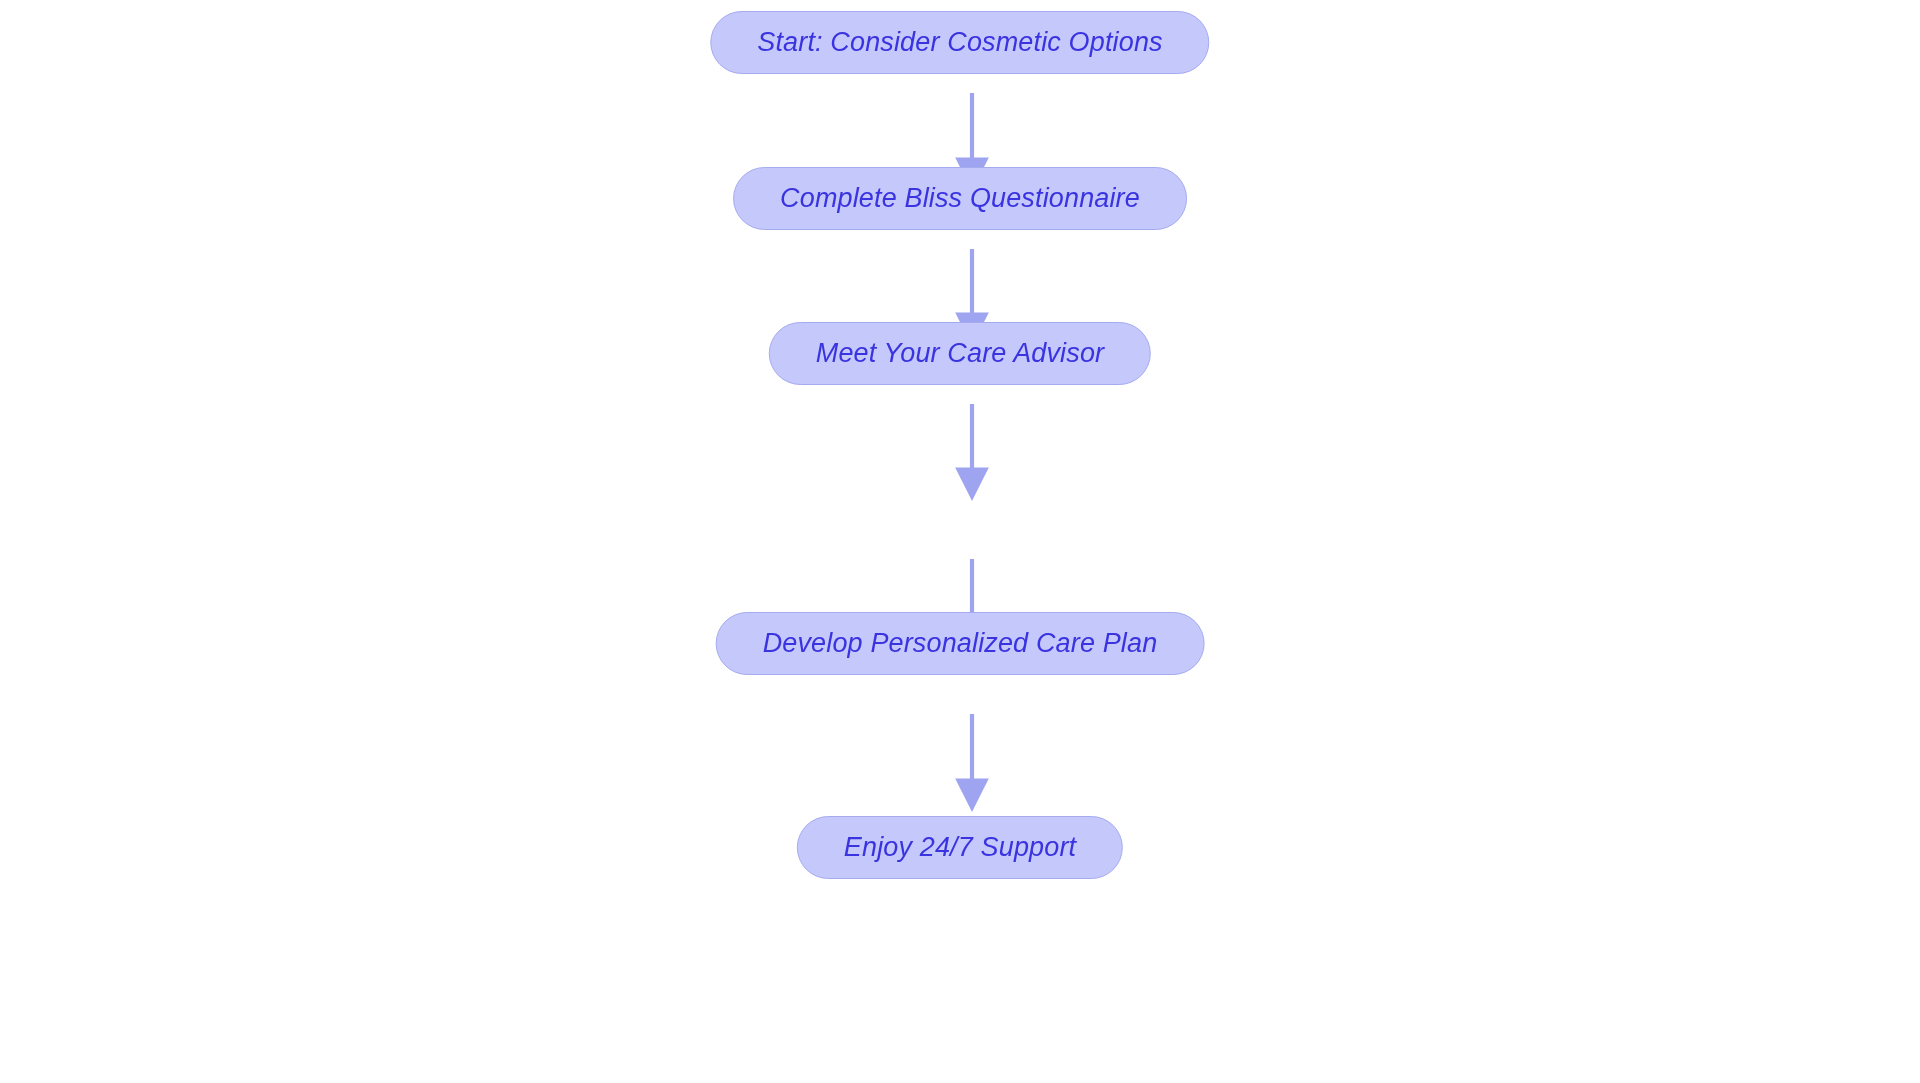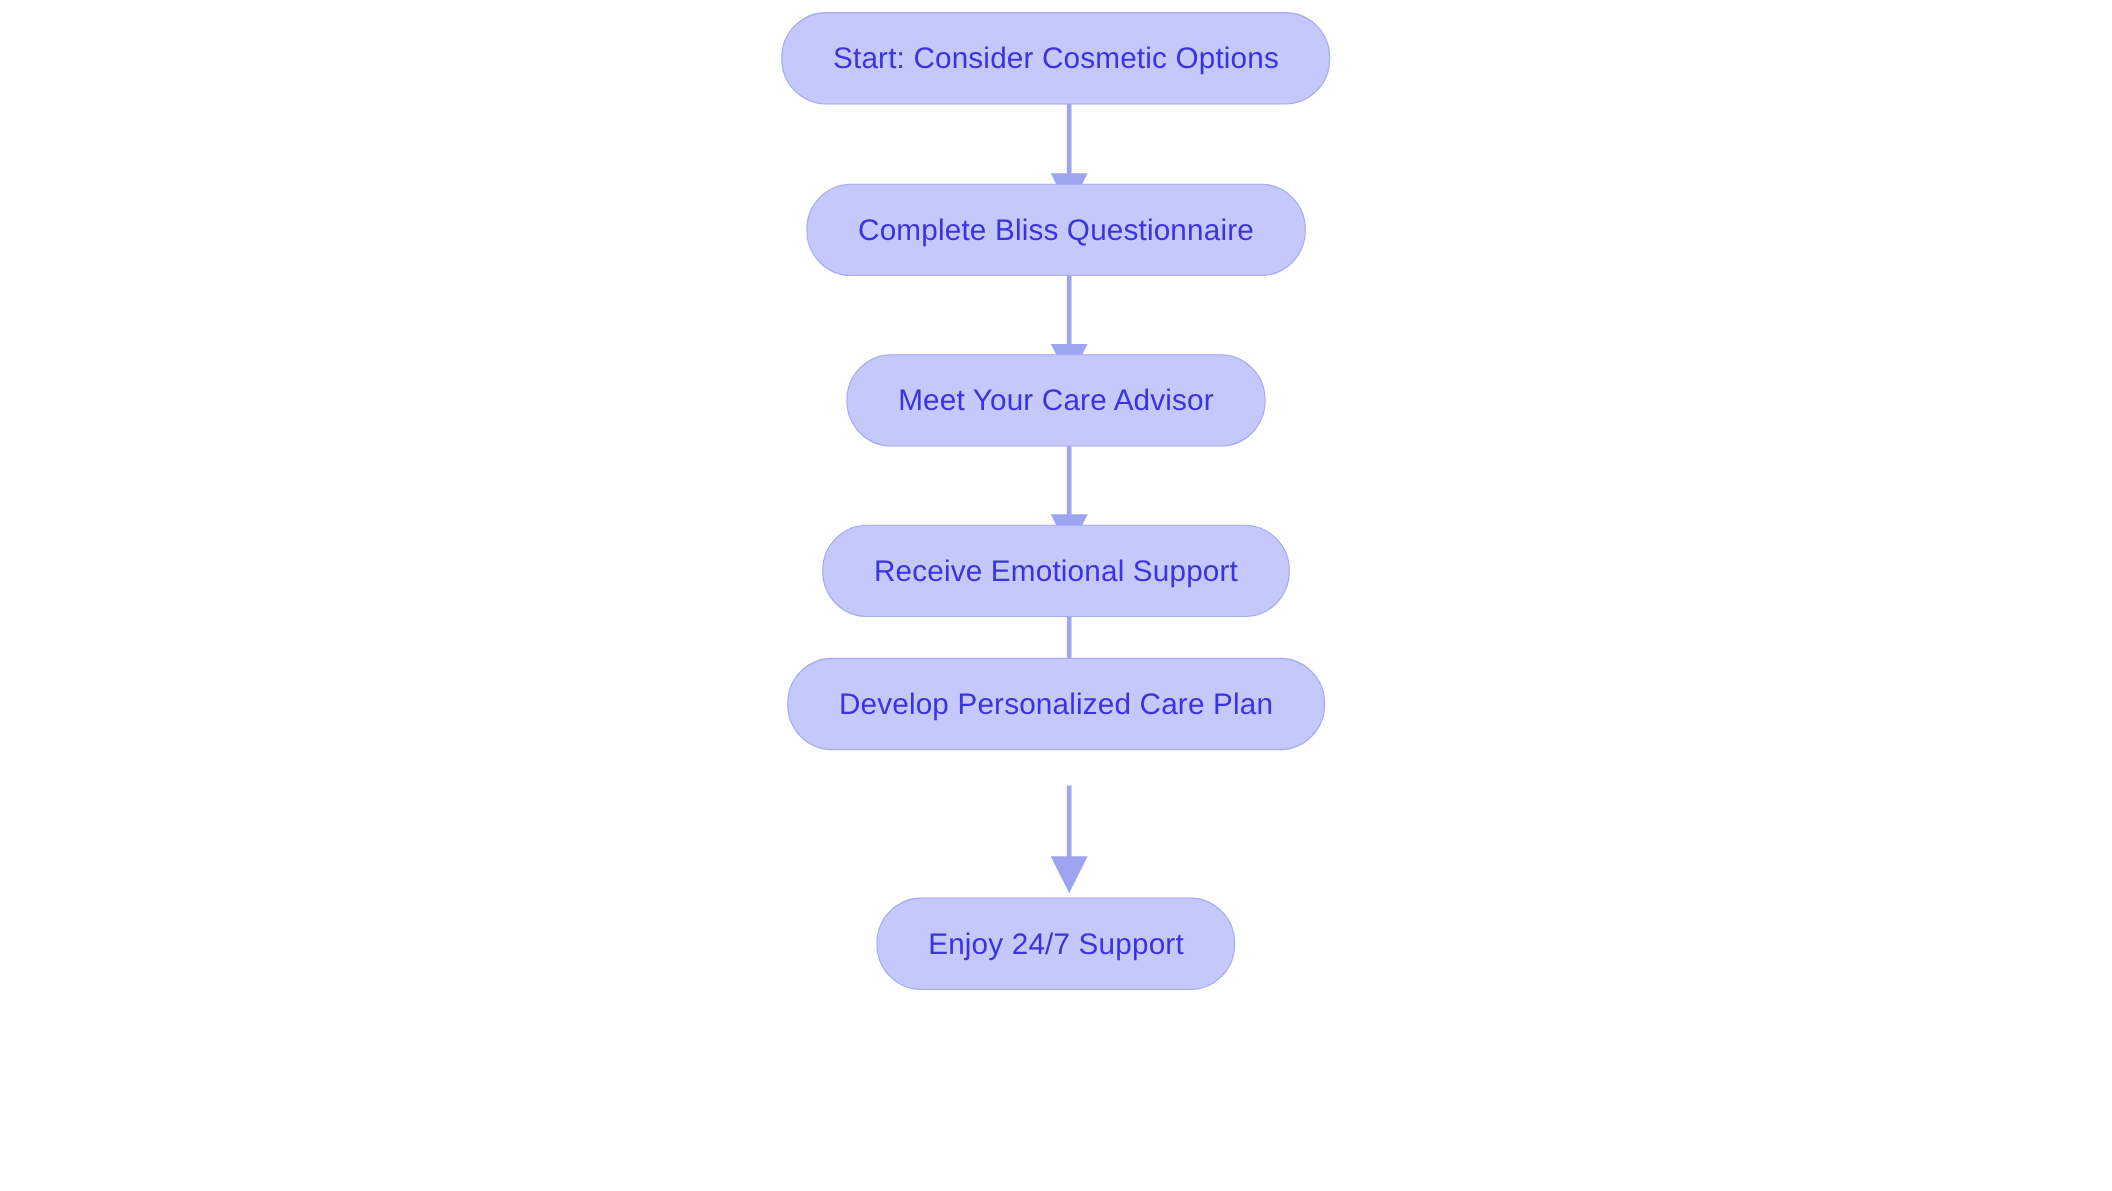--- a/index.html
+++ b/index.html
@@ -38,30 +38,31 @@
     left: 0;
     top: 0;
     width: 1920px;
     height: 1083px;
   }
 
   .flow-node {
     position: absolute;
     left: 50%;
     transform: translateX(-50%);
-    height: 84px;
+    height: 63px;
     box-sizing: border-box;
     display: flex;
     align-items: center;
     justify-content: center;
     padding: 0 46px;
     background: #c5c8fb;
     border: 1.6px solid #a6abf0;
     border-radius: 41px;
     white-space: nowrap;
+    font-style: italic;
   }
 
   .flow-node-label {
     font-size: 27px;
     line-height: 1;
     font-weight: 400;
     color: #3a33e0;
     letter-spacing: 0.15px;
     white-space: nowrap;
     user-select: none;
@@ -95,25 +96,22 @@
     </div>
 
     <div class="flow-node" style="top:322px;">
       <span class="flow-node-label">Meet Your Care Advisor</span>
     </div>
 
     <div class="flow-node" style="top:167px;">
       <span class="flow-node-label">Complete Bliss Questionnaire</span>
     </div>
 
-    <div class="flow-node" style="top:477px;">
-      <span class="flow-node-label">Receive Emotional Support</span>
-    </div>
 
-    <div class="flow-node" style="top:598px;">
+    <div class="flow-node" style="top:612px;">
       <span class="flow-node-label">Develop Personalized Care Plan</span>
     </div>
 
     <div class="flow-node" style="top:816px;">
       <span class="flow-node-label">Enjoy 24/7 Support</span>
     </div>
 
   </div>
 </div>
 

